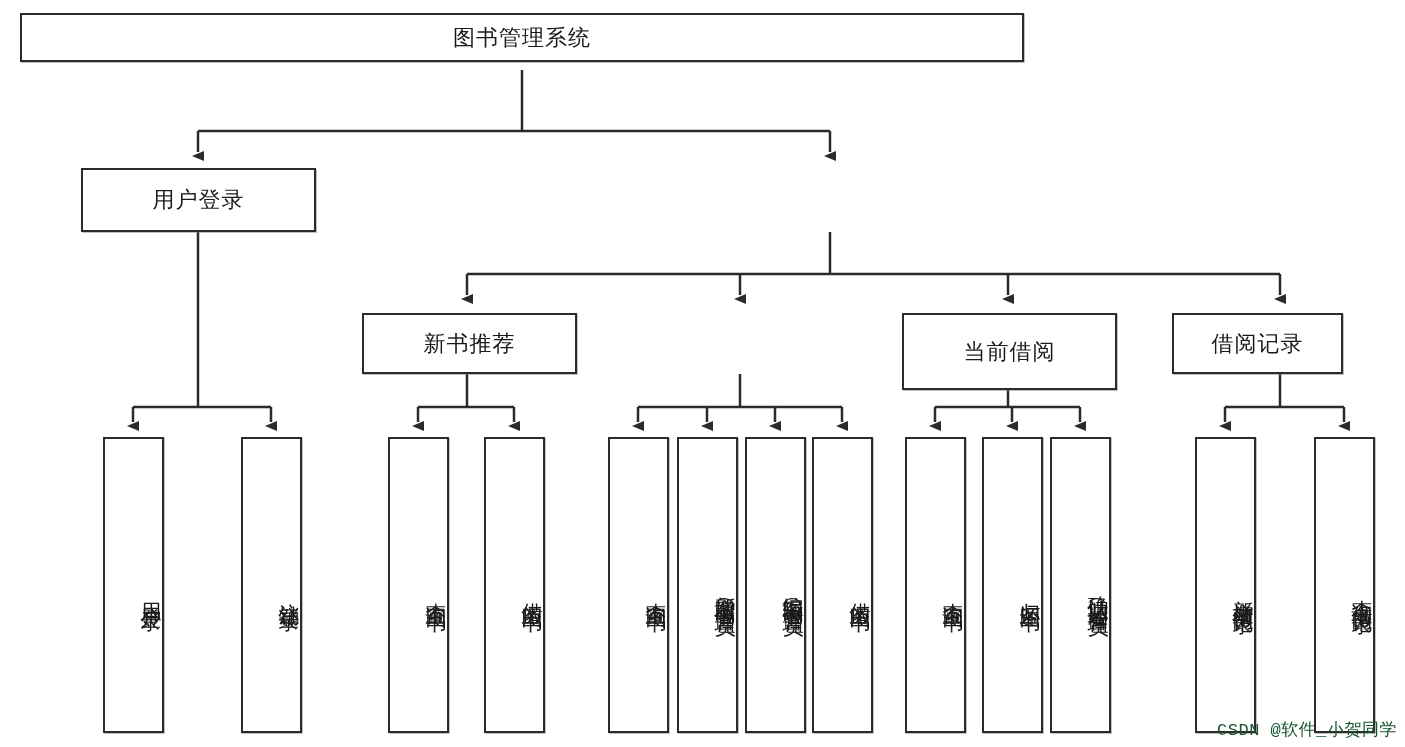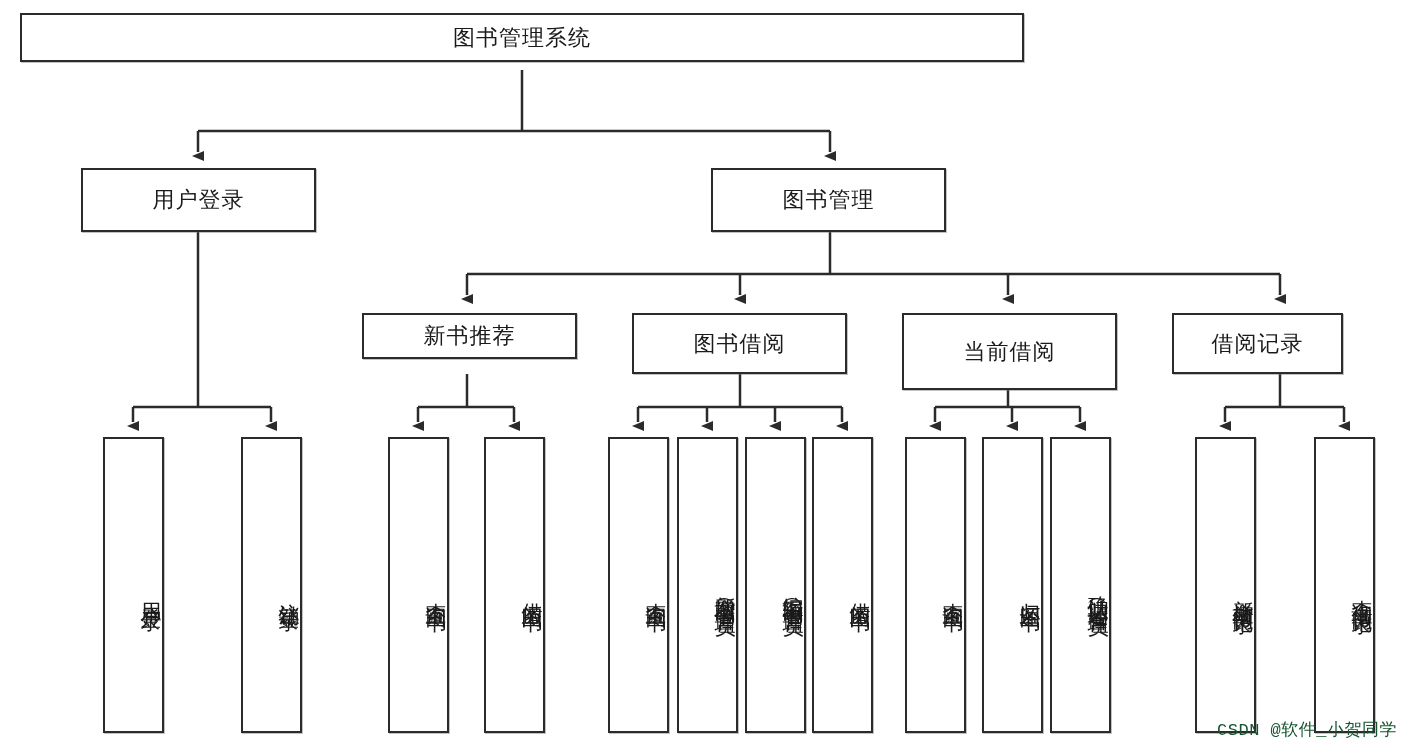--- a/index.html
+++ b/index.html
@@ -123,29 +123,23 @@
     </g>
   </svg>
 
   <div class="node h" style="left:20px; top:13px; width:1004px; height:49px;">
     <span>图书管理系统</span>
   </div>
 
   <div class="node h" style="left:81px; top:168px; width:235px; height:64px;">
     <span>用户登录</span>
   </div>
-  <div class="node h" style="left:711px; top:168px; width:235px; height:64px;">
-    <span>图书管理</span>
-  </div>
 
-  <div class="node h" style="left:362px; top:313px; width:215px; height:46px;">
+  <div class="node h" style="left:362px; top:313px; width:215px; height:61px;">
     <span>新书推荐</span>
-  </div>
-  <div class="node h" style="left:632px; top:313px; width:215px; height:61px;">
-    <span>图书借阅</span>
   </div>
   <div class="node h" style="left:902px; top:313px; width:215px; height:77px;">
     <span>当前借阅</span>
   </div>
   <div class="node h" style="left:1172px; top:313px; width:171px; height:61px;">
     <span>借阅记录</span>
   </div>
 
   <div class="node v" style="left:103px; top:437px; width:61px; height:296px;">
     <span>用户登录</span>

